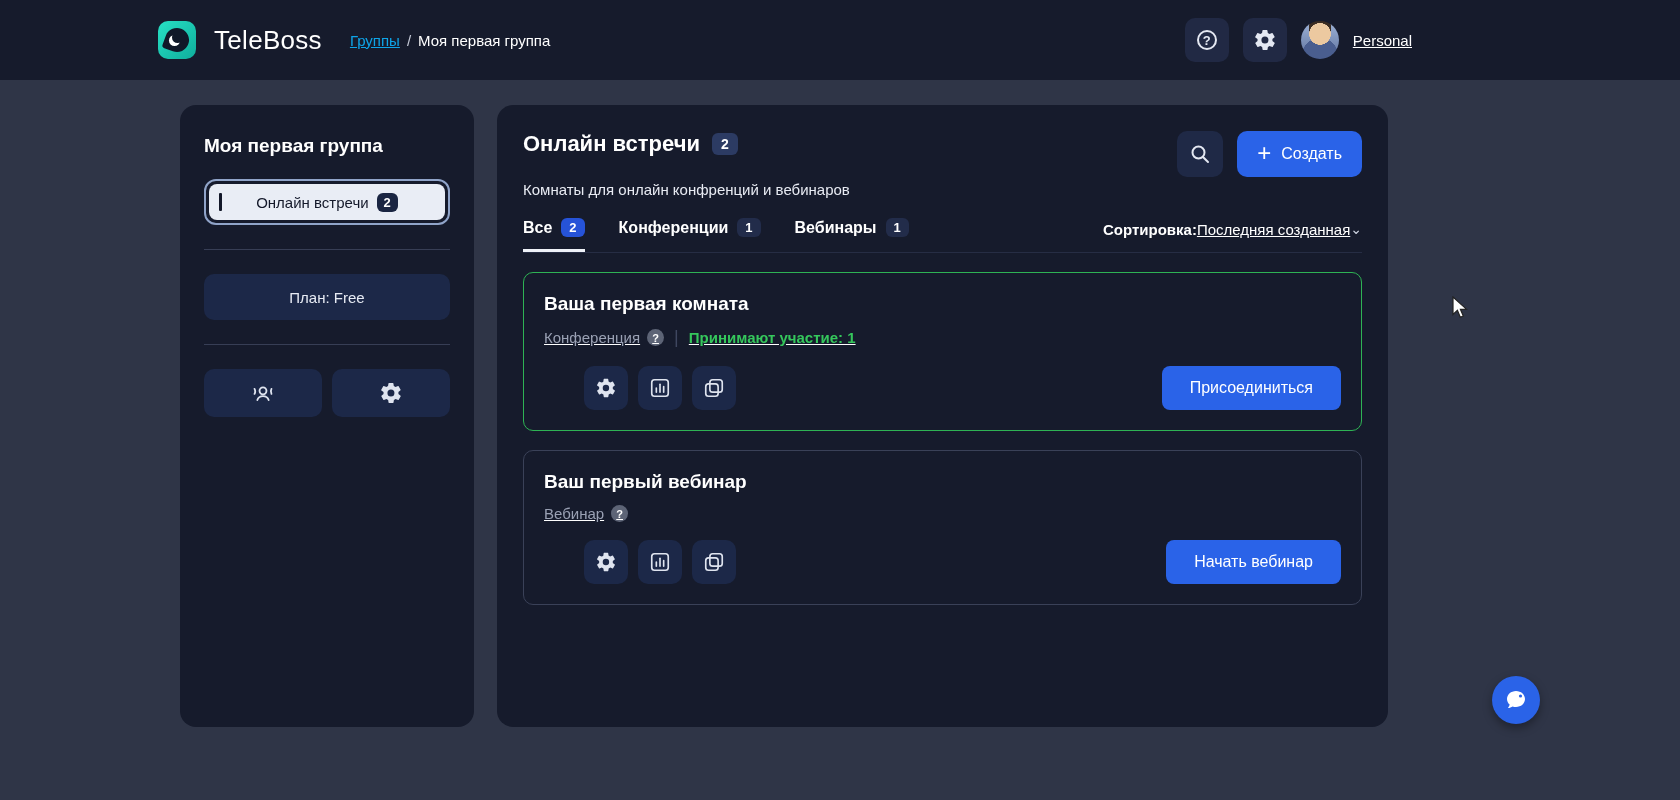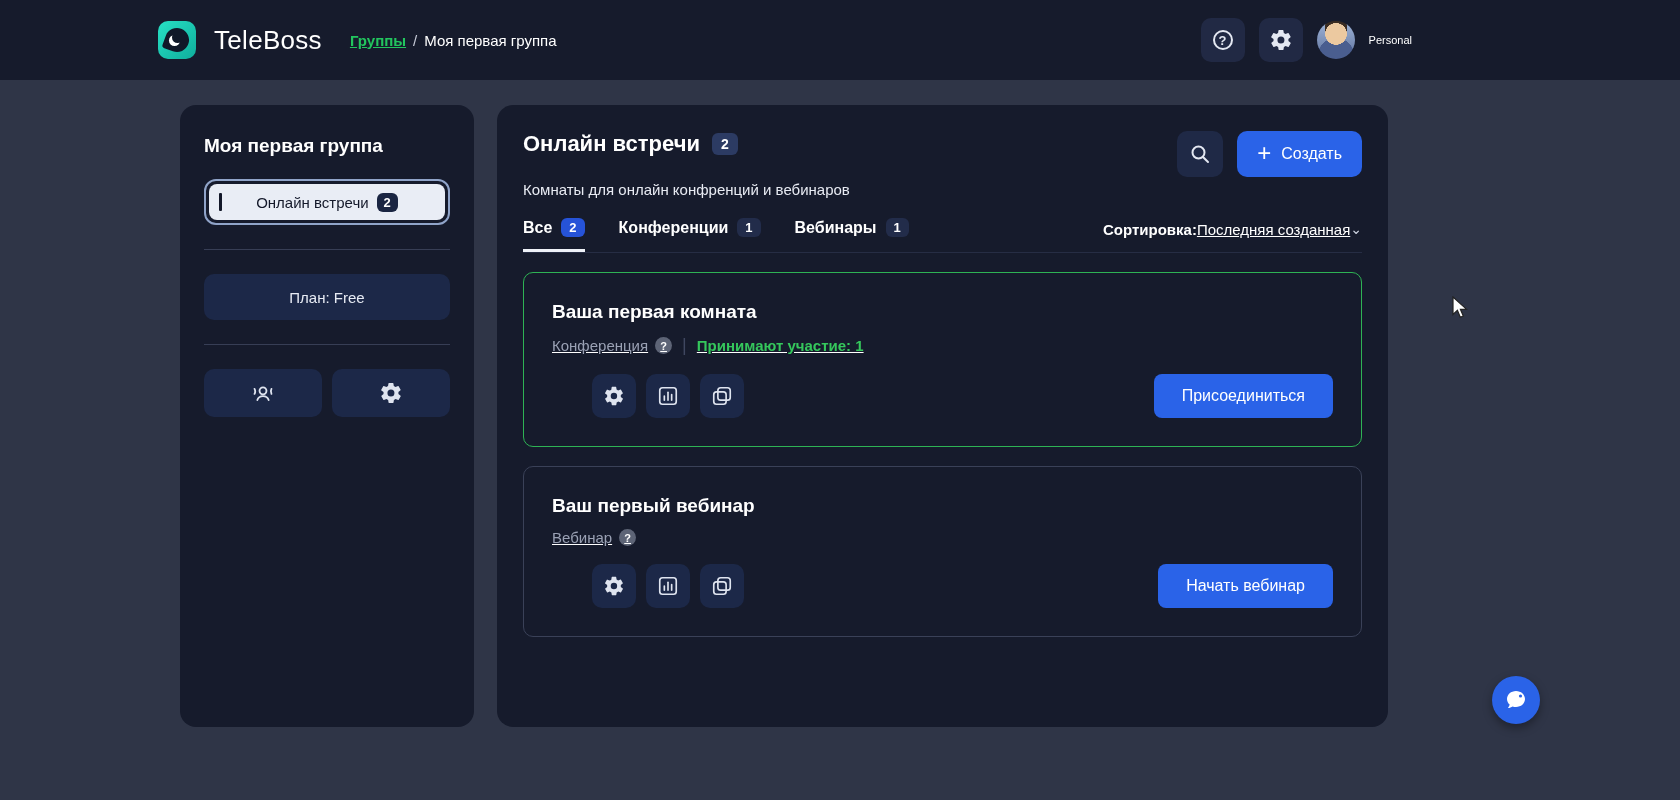--- a/index.html
+++ b/index.html
@@ -32,21 +32,21 @@
     border-radius: 50% 50% 50% 12%;
     background: #101828; transform: rotate(20deg);
   }
   .logo .crescent {
     position: absolute; left: 14px; top: 11px; width: 11px; height: 11px;
     border-radius: 50%; background: transparent;
     box-shadow: -3px 3px 0 0 #ffffff;
   }
   .brand { font-size: 26px; font-weight: 400; letter-spacing: .3px; }
   .breadcrumb { display: flex; align-items: center; gap: 7px; font-size: 15px; margin-left: 10px; }
-  .breadcrumb a { color: #22c55e; text-decoration: underline; font-weight: 700; cursor: pointer; }
+  .breadcrumb a { color: #0ea5e9; text-decoration: underline; font-weight: 400; cursor: pointer; }
   .breadcrumb .sep { color: #c6cbd8; }
   .topbar-right { display: flex; align-items: center; gap: 14px; }
   .icon-btn {
     width: 44px; height: 44px; border-radius: 10px;
     background: #212944; border: none; cursor: pointer;
     display: flex; align-items: center; justify-content: center;
     color: #e4e8f2;
   }
   .q-circle {
     width: 20px; height: 20px; border-radius: 50%;
@@ -54,21 +54,21 @@
     font-size: 13px; font-weight: 700; color: #e4e8f2;
   }
   .avatar {
     width: 38px; height: 38px; border-radius: 50%; overflow: hidden;
     background:
       radial-gradient(circle at 50% 34%, #ecc9a0 0 34%, rgba(0,0,0,0) 35%),
       radial-gradient(circle at 50% 92%, #4a5e8f 0 45%, rgba(0,0,0,0) 46%),
       radial-gradient(circle at 50% 18%, #3a2c22 0 30%, rgba(0,0,0,0) 31%),
       linear-gradient(#9fb4d8, #5d719c);
   }
-  .profile-label { font-size: 11px; }
+  .profile-label { font-size: 15px; text-decoration: underline; }
 
   
   .panel {
     position: absolute;
     background: #161b2c;
     border-radius: 16px;
   }
   .sidebar { left: 180px; top: 105px; width: 294px; height: 622px; padding: 30px 24px; }
   .sidebar h2 { font-size: 19px; font-weight: 700; }
   .nav-selected-outline {
@@ -130,21 +130,21 @@
   .badge-blue { background: #2653d8; color: #fff; border-radius: 6px; padding: 2px 8px; font-size: 13px; font-weight: 700; }
   .badge-tab  { background: #222c4a; color: #fff; border-radius: 6px; padding: 2px 8px; font-size: 13px; font-weight: 700; }
   .sort { display: flex; align-items: center; padding-bottom: 12px; font-size: 15px; }
   .sort-label { font-weight: 700; }
   .sort-value { text-decoration: underline; cursor: pointer; }
   .sort-chevron { font-size: 14px; color: #cdd3e0; cursor: pointer; }
 
   
   .room-card {
     border: 1px solid #3a4158; border-radius: 10px;
-    padding: 28px; margin-top: 19px;
+    padding: 20px; margin-top: 19px;
   }
   .room-card.active-room { border-color: #2eb354; }
   .room-title { font-size: 19px; font-weight: 700; }
   .room-meta { display: flex; align-items: center; gap: 10px; margin-top: 12px; font-size: 15px; text-decoration: underline; }
   .room-type { color: #9aa1b4; display: flex; align-items: center; gap: 7px; }
   .help-dot {
     width: 17px; height: 17px; border-radius: 50%; background: #5d6476;
     color: #ffffff; font-size: 11px; font-weight: 700;
     display: inline-flex; align-items: center; justify-content: center;
   }

